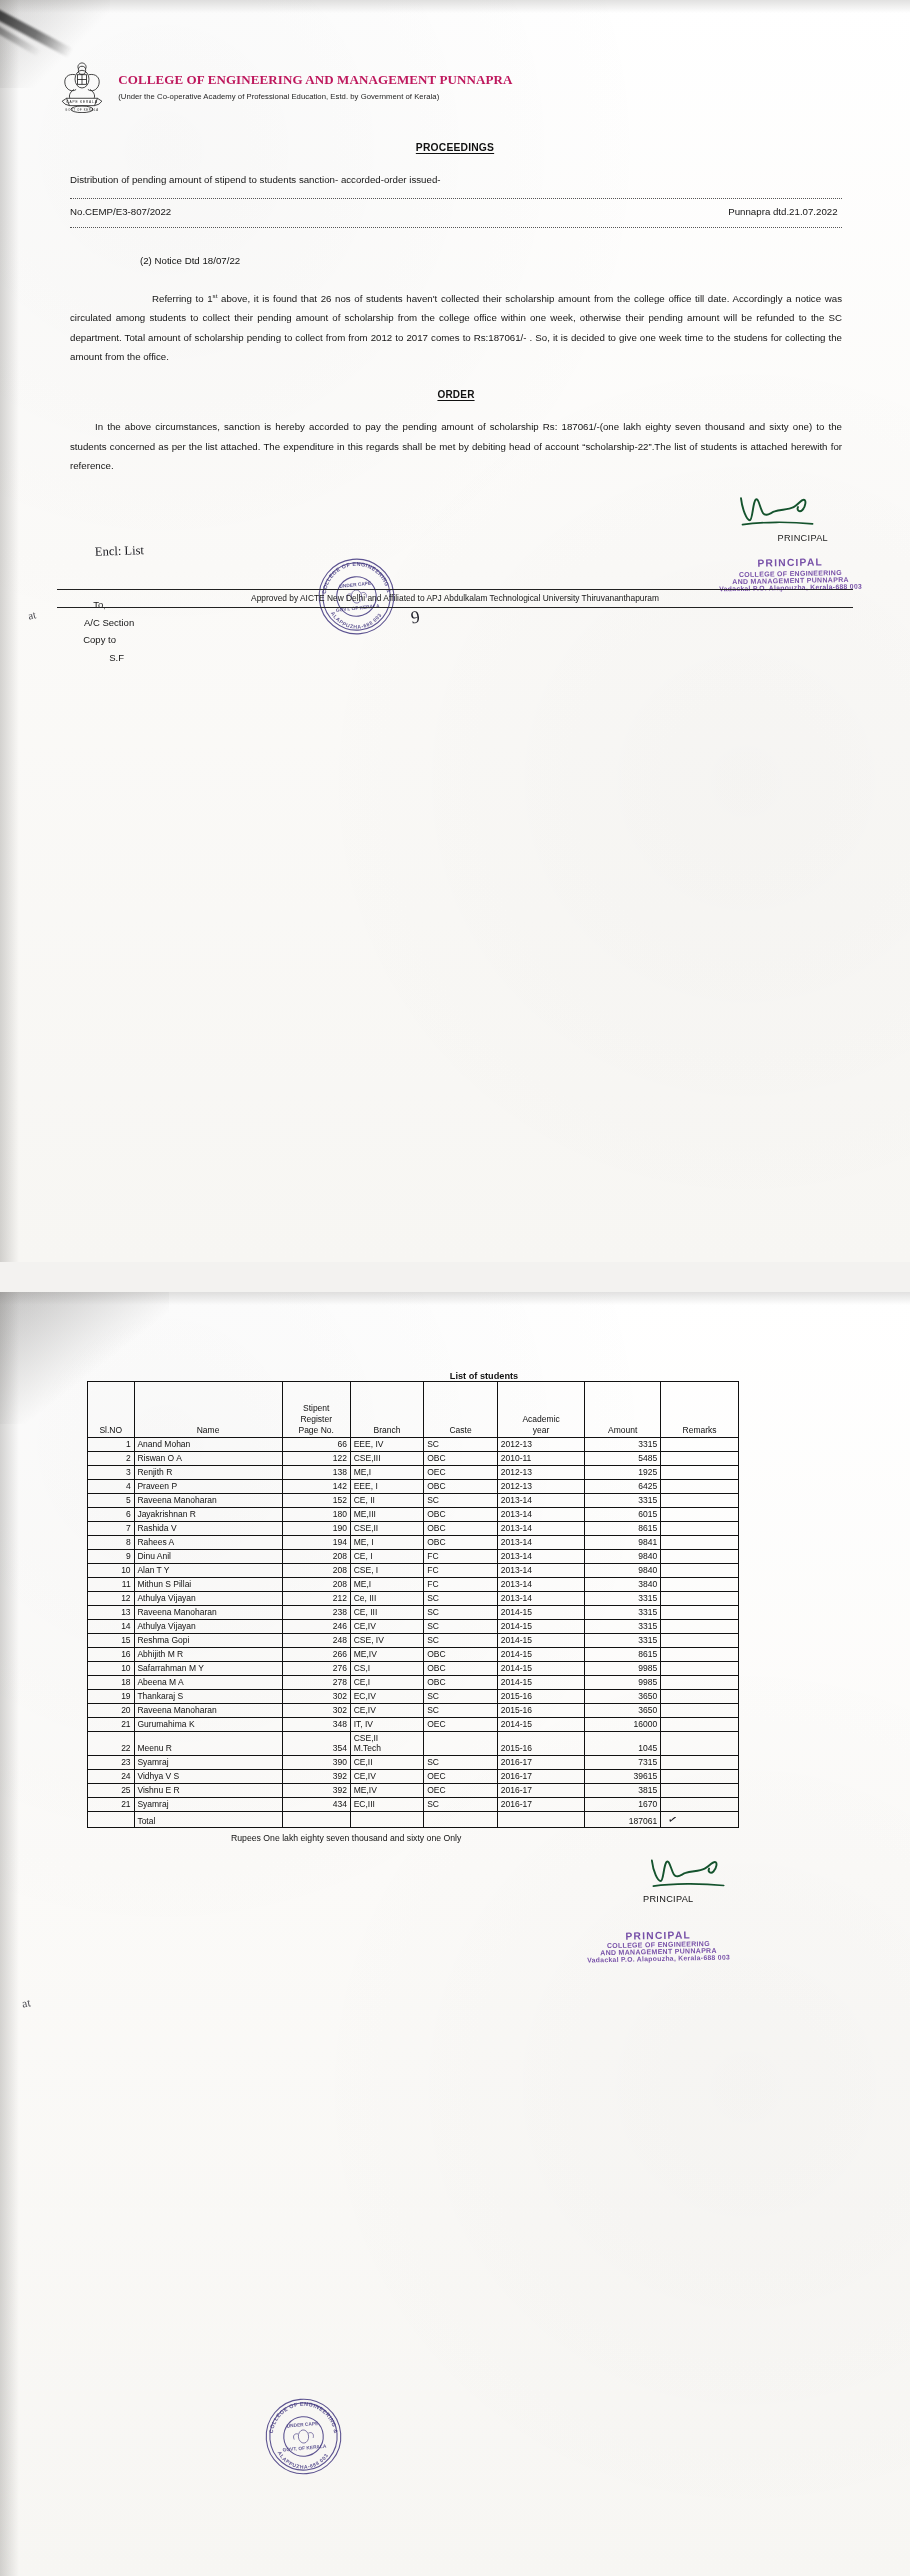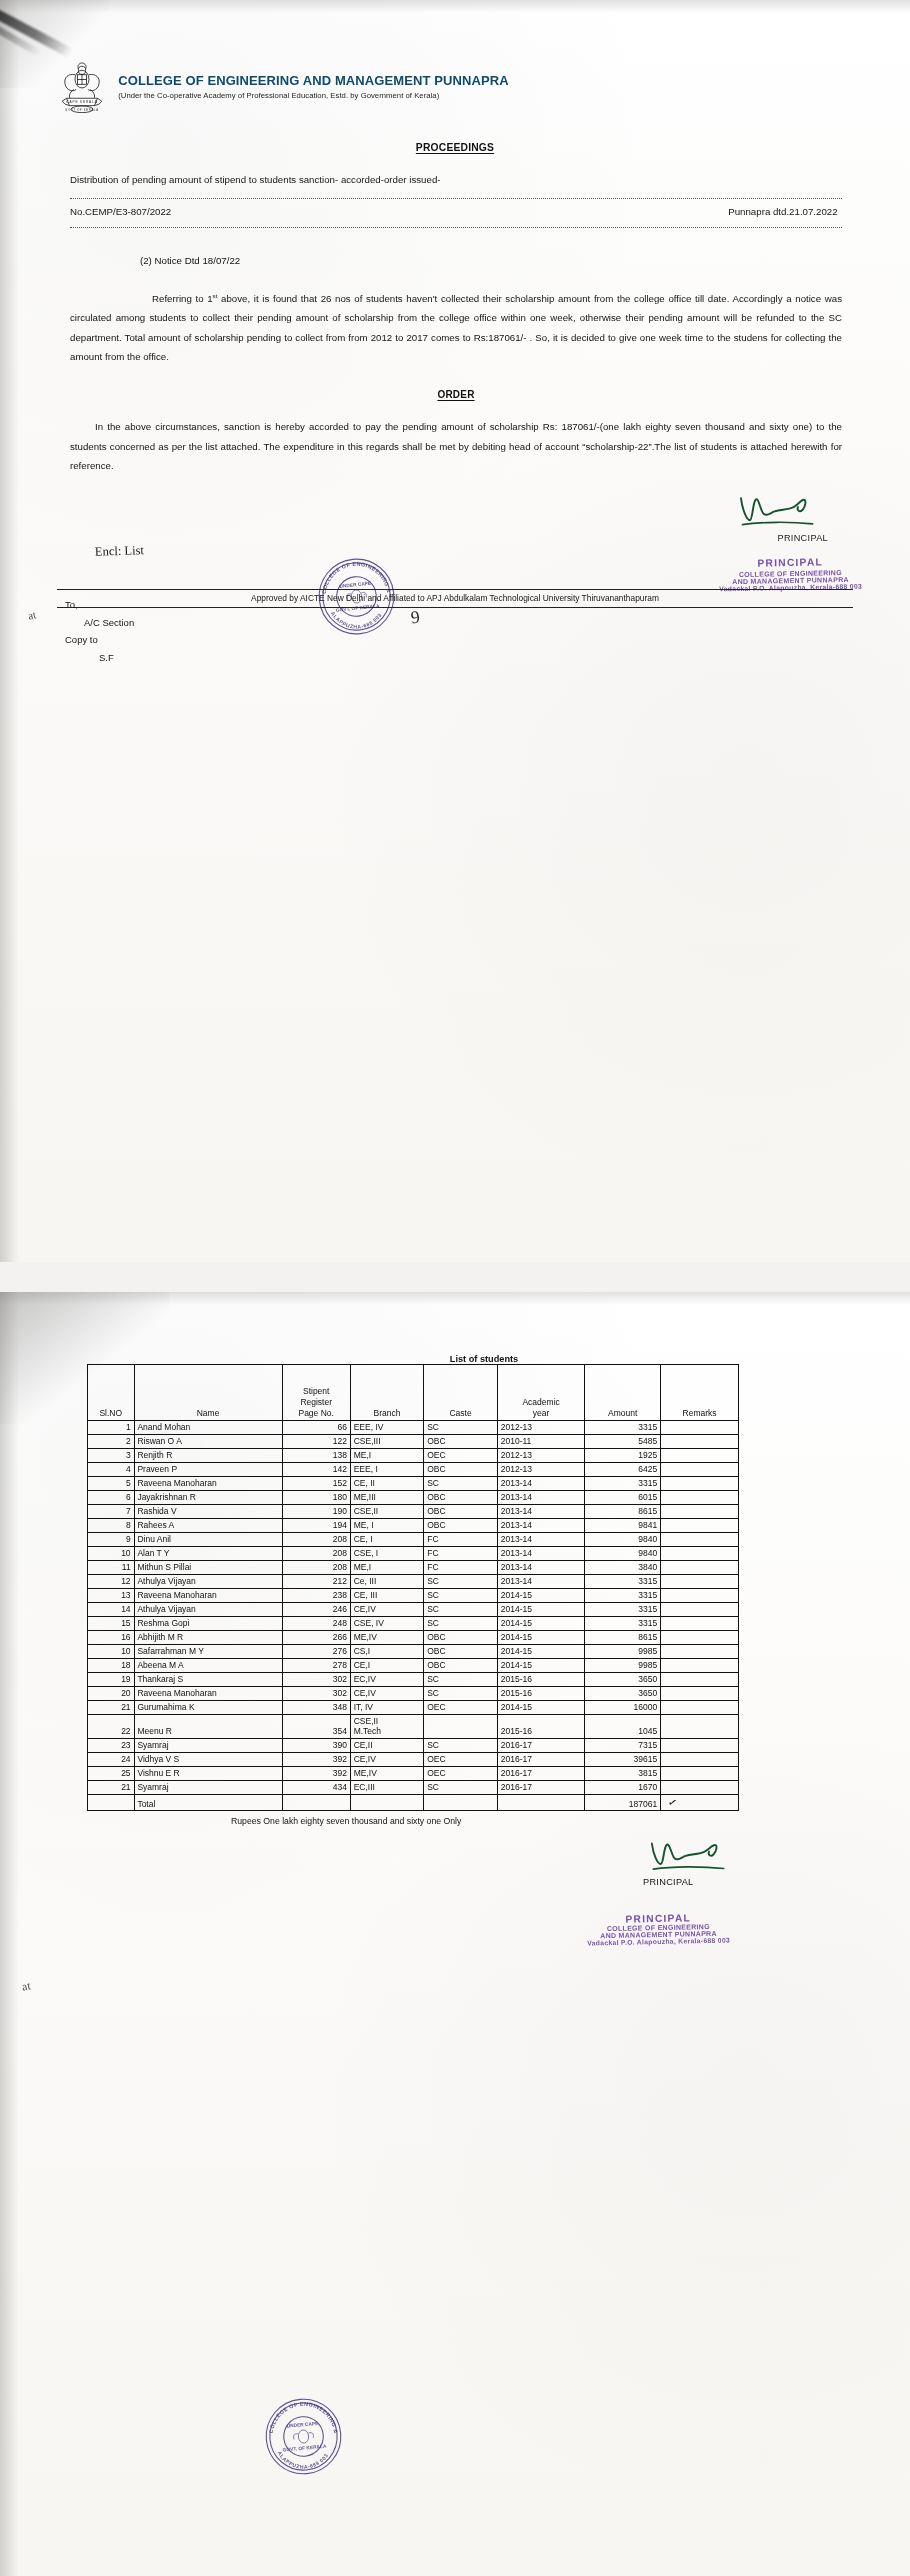--- a/index.html
+++ b/index.html
@@ -61,23 +61,23 @@
   .content { position:relative; }
 
   
   .letterhead {
     display:flex; align-items:center; gap:13.2px;
     padding:60px 59px 0 59px;
   }
   .crest { width:46px; height:53px; flex:0 0 46px; }
   .lh-text { flex:1; }
   .college-name {
-    font-family:Liberation Sans, sans-serif;
+    font-family:Liberation Serif, serif;
     font-weight:700; font-size:13px; letter-spacing:0.1px;
-    color:#0c4a6e; white-space:nowrap;
+    color:#be185d; white-space:nowrap;
   }
   .college-sub {
     font-size:7.7px; color:#232323; margin-top:3.7px; letter-spacing:0.04px;
   }
 
   .proceedings {
     text-align:center; margin-top:29px;
     font-size:10.3px; font-weight:700; letter-spacing:0.2px;
     text-decoration:underline; text-underline-offset:2.2px;
   }
@@ -144,21 +144,21 @@
   .stamp .s4 { font-size:6.8px; margin-top:0.7px; }
 
   .encl {
     position:absolute; left:95px; top:57px;
     font-family:"Liberation Serif", serif;
     font-size:12.5px; color:#16161c;
     transform:rotate(-1.8deg);
   }
   .toblock {
     position:absolute; left:65px; top:109px;
-    font-size:9.5px; line-height:1.85; color:#151515;
+    font-size:9.5px; line-height:1.85; color:#151515;text-align:center;
   }
   .toblock .i1 { padding-left:19px; }
   .toblock .i2 { padding-left:34px; }
 
   .handmark-left {
     position:absolute; left:28px; top:122px;
     font-family:"Liberation Serif", serif; font-size:11px;
     color:#2a2a32; transform:rotate(-14deg); opacity:.85;
   }
 
@@ -179,21 +179,21 @@
   .accred-bar {
     margin:0 57px; border-top:1.5px solid #222; border-bottom:1.5px solid #222;
     padding:3.7px 0; text-align:center; font-size:8.4px; color:#141414;
   }
   .foot-lines {
     margin-top:16px; text-align:center;
     font-size:8.5px; line-height:1.78; color:#141414;
   }
 
   
-  .p2-pad { padding:56px 0 0 0; }
+  .p2-pad { padding:73px 0 0 0; }
   .list-title {
     text-align:center; font-size:9.2px; font-weight:700; color:#121212;
     margin-left:-29px;
   }
   .tbl-wrap { padding:5.9px 0 0 87px; }
   table.students {
     border-collapse:collapse; width:652px;
     font-size:8.5px; color:#101010;
   }
   table.students th, table.students td {

